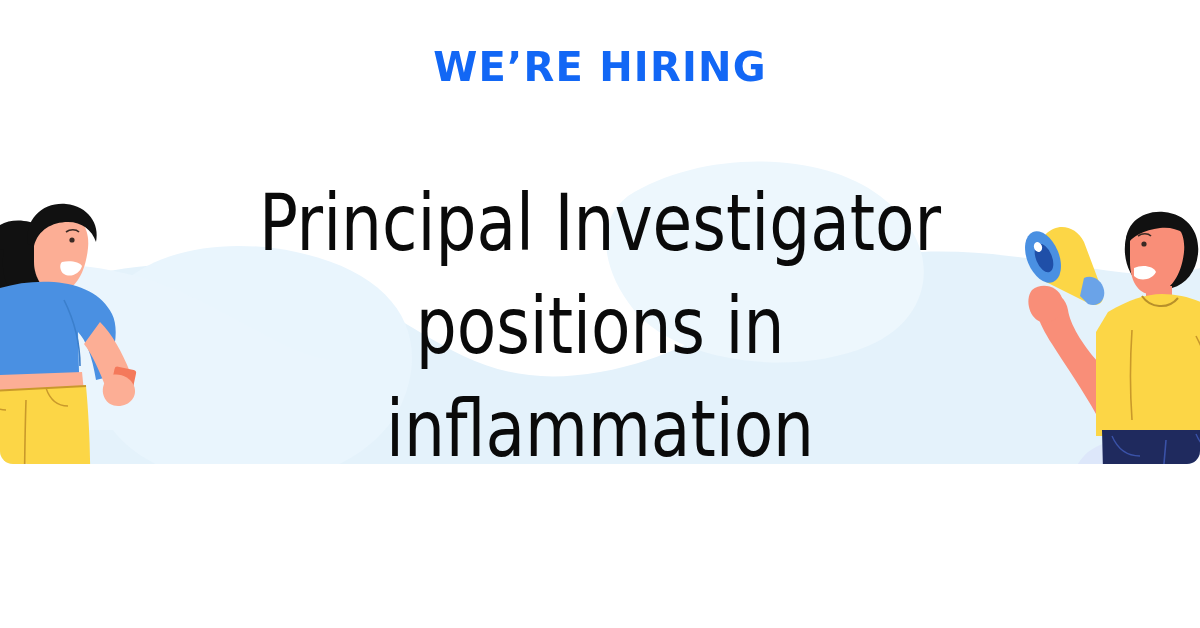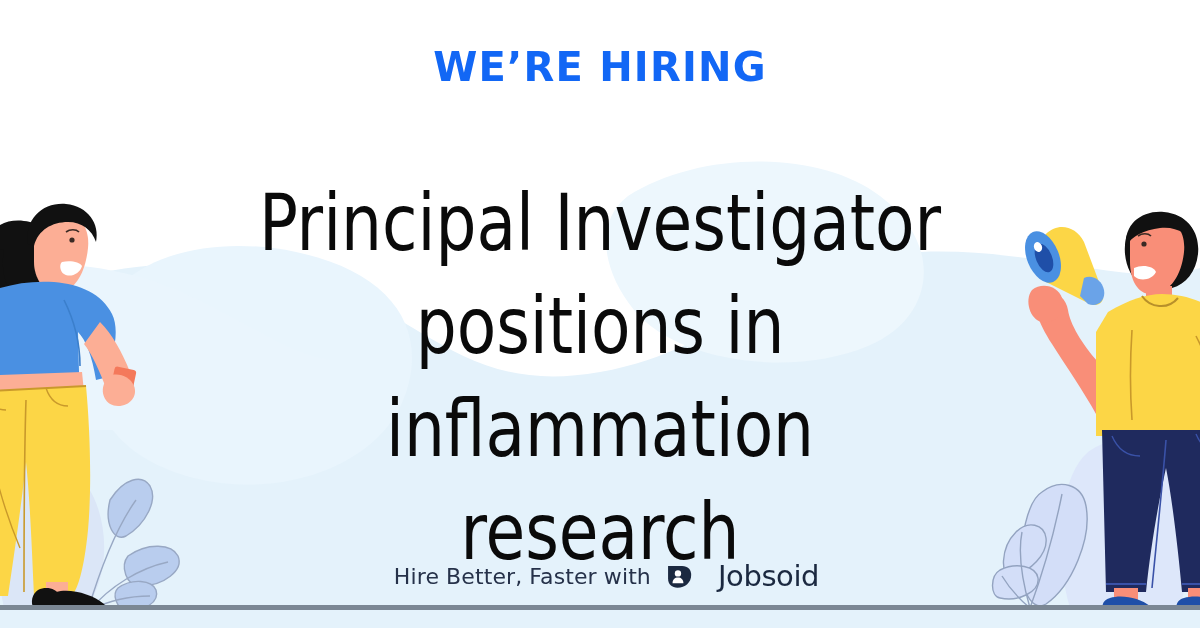--- a/index.html
+++ b/index.html
@@ -2,21 +2,21 @@
 <html><head>
 <meta charset="utf-8">
 <style>
   html,body{margin:0;padding:0;}
   body{
     width:1200px;height:628px;overflow:hidden;
     background:#ffffff;
     font-family:"DejaVu Sans","Liberation Sans",sans-serif;
     position:relative;
   }
-  .stage{position:absolute;inset:0;width:1200px;height:628px;overflow:hidden;background:#ffffff;}
+  .stage{position:absolute;inset:0;width:1200px;height:464px;overflow:hidden;background:#ffffff;border-radius:13px;}
   .layer{position:absolute;inset:0;width:1200px;height:628px;}
   .content{position:absolute;inset:0;z-index:6;}
 
   
   .hiring{
     position:absolute;left:0;right:0;top:44px;
     text-align:center;
     font-size:40px;
     font-weight:bold;
     letter-spacing:1.2px;

